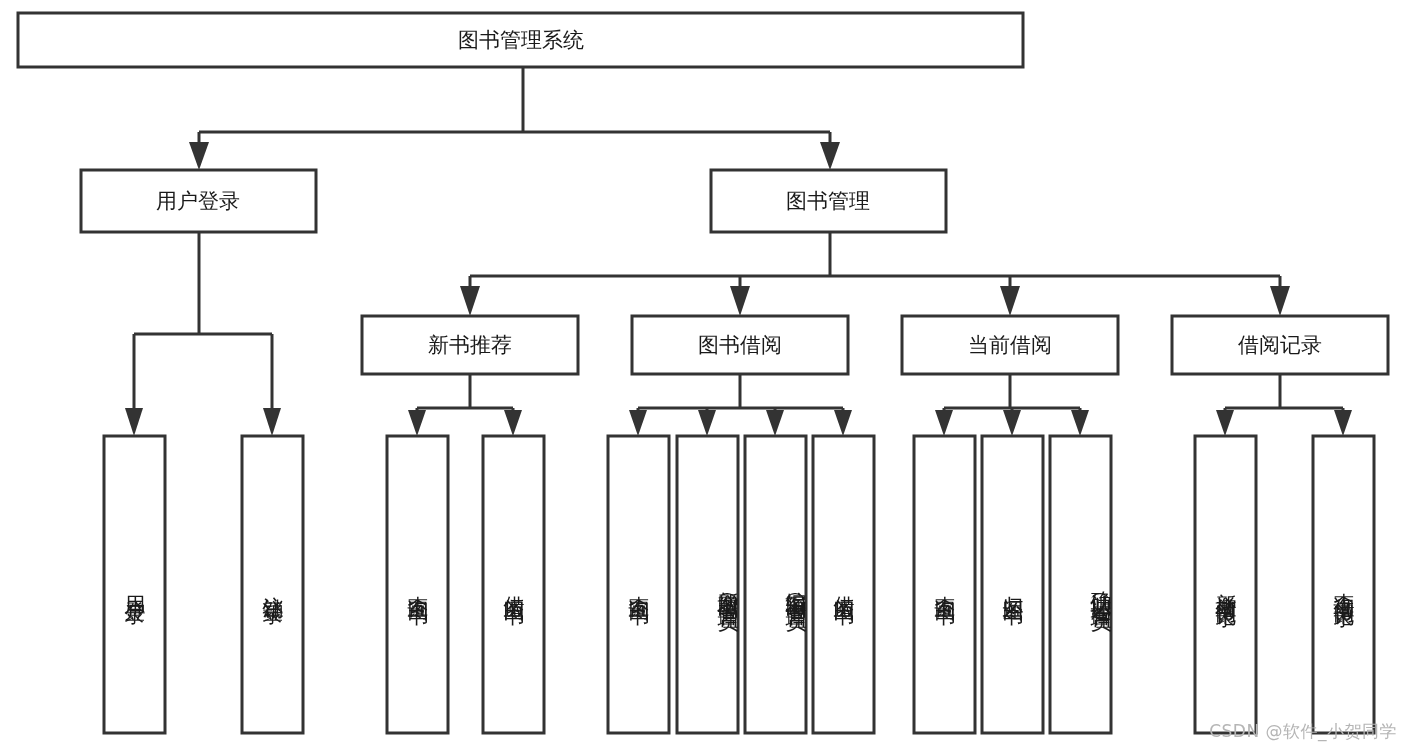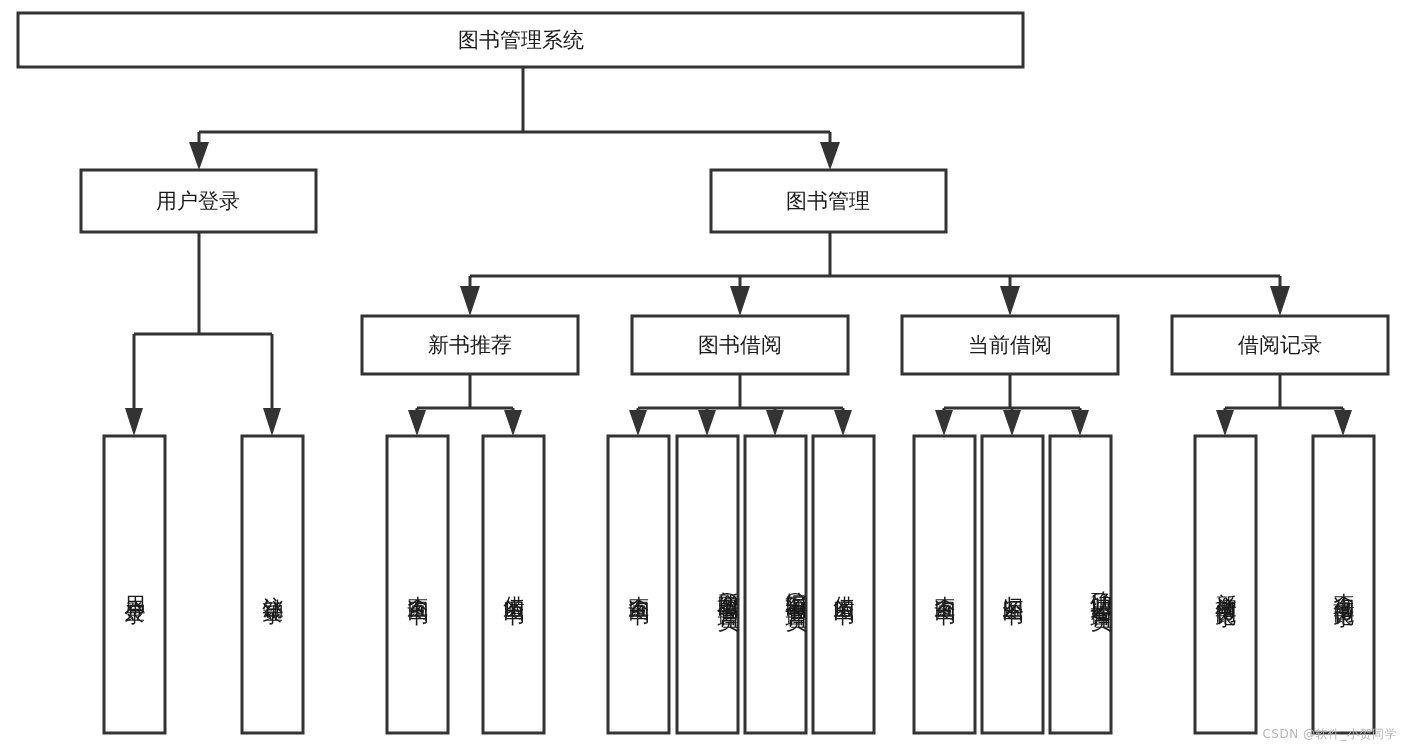--- a/index.html
+++ b/index.html
@@ -63,21 +63,21 @@
     justify-content: center;
     text-align: center;
     pointer-events: none;
     white-space: nowrap;
   }
   .watermark {
     position: absolute;
     right: 8px;
     bottom: 4px;
     font-family: "DejaVu Sans", "Liberation Sans", sans-serif;
-    font-size: 12px;
+    font-size: 17px;
     color: #b5b5b5;
     letter-spacing: 0.5px;
     white-space: nowrap;
   }
 </style>
 </head>
 <body>
 
 <div id="diagram-root">
 

